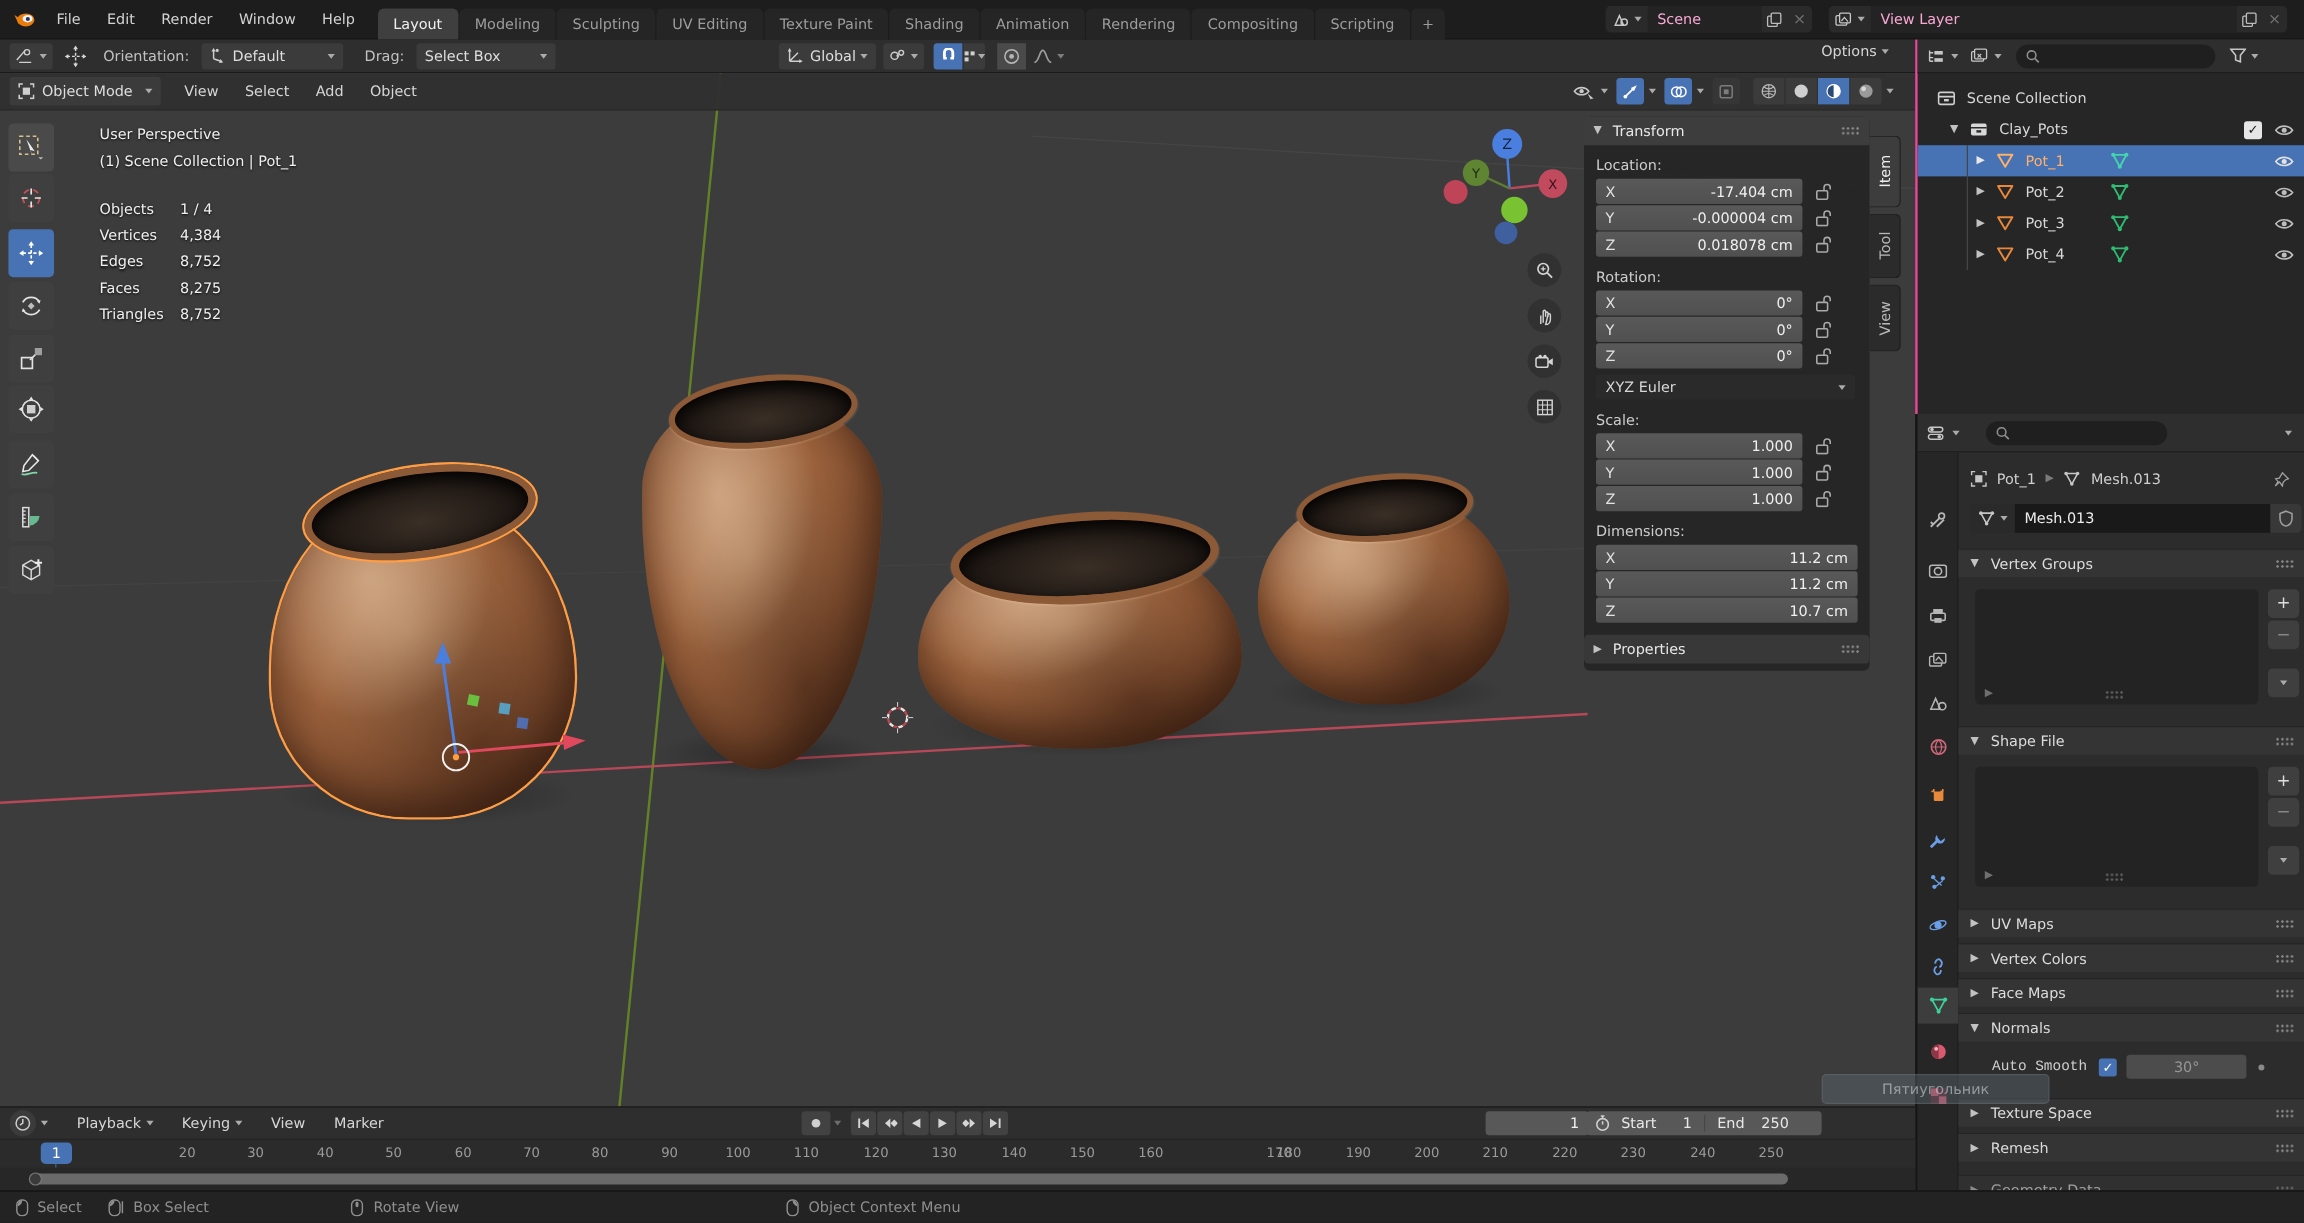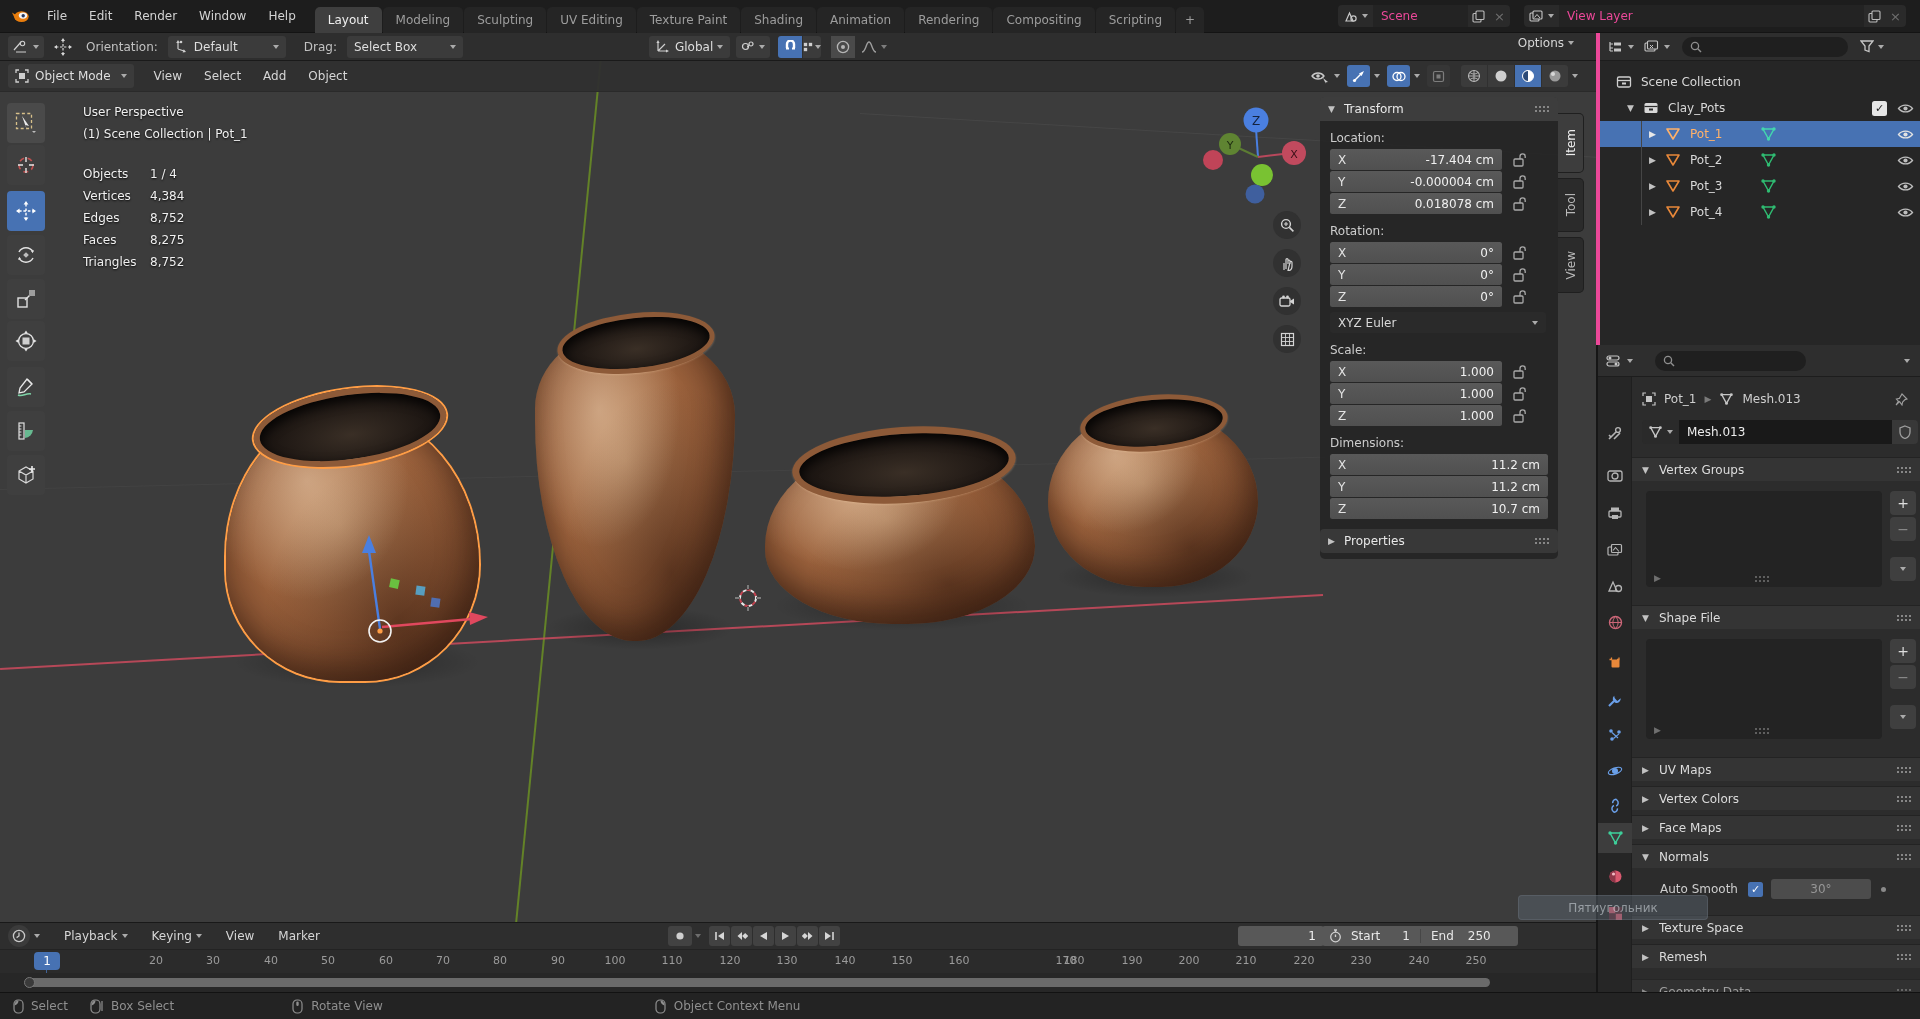--- a/index.html
+++ b/index.html
@@ -10,21 +10,21 @@
   .btn{background:#3b3b3b;border-radius:3px;display:flex;align-items:center;justify-content:center;}
   .blue{background:#4772b3 !important;}
   .caret{width:0;height:0;border-left:3.5px solid transparent;border-right:3.5px solid transparent;border-top:4px solid #ababab;margin-left:4px;flex:none;}
   .grip{width:16px;height:8px;background-image:radial-gradient(circle,#878787 0.9px,transparent 1.2px);background-size:4px 4px;flex:none;}
   .menu-item{padding:0 11px;height:100%;display:flex;align-items:center;color:#d3d3d3;}
   
   #topbar{left:0;top:0;width:1920px;height:33px;background:#1d1d1d;border-bottom:1px solid #141414;box-sizing:border-box;}
   .wstab{height:26px;padding:0 13px;display:flex;align-items:center;color:#9d9d9d;background:#252525;border-radius:5px 5px 0 0;margin-right:1px;}
   .wstab.active{background:#3f3f3f;color:#efefef;}
   .idfield{background:#2a2a2a;border-radius:4px;height:22px;display:flex;align-items:center;overflow:hidden;}
-  .idfield .dark{background:#232323;height:100%;display:flex;align-items:center;padding:0 8px;color:#ec4899;}
+  .idfield .dark{background:#232323;height:100%;display:flex;align-items:center;padding:0 8px;color:#f9a8d4;}
   
   #toolrow{left:0;top:33px;width:1596px;height:28px;background:#2e2e2e;border-bottom:1px solid #1a1a1a;box-sizing:border-box;}
   .drop{background:#3b3b3b;border-radius:3px;height:22px;display:flex;align-items:center;padding:0 7px;color:#dedede;}
   .lbl{color:#c2c2c2;}
   
   #viewport{left:0;top:61px;width:1596px;height:861px;background:#3c3c3c;overflow:hidden;}
   #vp-header{left:0;top:0;width:1596px;height:31px;background:rgba(48,48,48,0.96);border-bottom:1px solid #2a2a2a;box-sizing:border-box;}
   .vp-menu{color:#d6d6d6;padding:0 10px;height:22px;display:flex;align-items:center;border-radius:3px;}
   .hbtn{height:22px;background:#3b3b3b;display:flex;align-items:center;justify-content:center;}
   .overlaytxt{color:#f0f0f0;text-shadow:0 1px 2px rgba(0,0,0,0.85);}
@@ -47,21 +47,21 @@
   .exp{color:#c2c2c2;font-size:9px;width:10px;flex:none;}
   .axisrow{display:flex;align-items:center;margin:1px 0 0 10px;}
   .afld{height:21px;background:linear-gradient(#595959,#505050);border-radius:2.5px;display:flex;align-items:center;padding:0 8px;color:#f0f0f0;}
   .afld .ax{width:26px;color:#e3e3e3;}
   .afld .val{flex:1;text-align:right;}
   .sec-lbl{color:#cdcdcd;margin:10px 0 4px 10px;}
   .vtab{left:1558px;width:26px;background:#2b2b2b;border:1px solid #1f1f1f;border-left:none;border-radius:0 5px 5px 0;color:#b9b9b9;display:flex;align-items:center;justify-content:center;box-sizing:border-box;}
   .vtab span{writing-mode:vertical-rl;transform:rotate(180deg);}
   .vtab.active{background:#3d3d3d;color:#ededed;}
   
-  #outliner{left:1596px;top:33px;width:324px;height:312px;background:#262626;border-left:4px solid #ec4899;box-sizing:border-box;}
+  #outliner{left:1596px;top:33px;width:324px;height:312px;background:#262626;border-left:2px solid #ec4899;box-sizing:border-box;}
   #outliner-header{height:28px;background:#2e2e2e;border-bottom:1px solid #1d1d1d;display:flex;align-items:center;box-sizing:border-box;}
   .srch{background:#1f1f1f;border-radius:11px;height:20px;display:flex;align-items:center;padding:0 8px;color:#8a8a8a;gap:6px;}
   .ol-row{position:absolute;left:0;width:100%;height:26px;display:flex;align-items:center;color:#d8d8d8;}
   .ol-row.sel{background:#4772b3;}
   
   #props{left:1596px;top:345px;width:324px;height:647px;background:#2c2c2c;border-left:2px solid #161616;box-sizing:border-box;overflow:hidden;}
   #props-tabs{position:absolute;left:0;top:32px;width:34px;height:615px;background:#262626;border-right:1px solid #1f1f1f;box-sizing:border-box;}
   .ptab{position:absolute;left:0;width:34px;height:30px;display:flex;align-items:center;justify-content:center;}
   .ptab.active{background:#3d3d3d;}
   .prop-panel-h{position:absolute;left:34px;width:290px;height:24px;background:#343434;border-top:1px solid #232323;display:flex;align-items:center;padding:0 10px;box-sizing:border-box;gap:7px;color:#dcdcdc;}
@@ -946,21 +946,21 @@
         <span style="flex:1;">Face Maps</span>
         <span class="grip"></span>
     </div>
     <div class="prop-panel-h" style="top:499px;">
       <span class="exp">▼</span>
         <span style="flex:1;">Normals</span>
         <span class="grip"></span>
     </div>
 
     <div style="position:absolute;left:34px;top:523px;width:290px;height:42px;display:flex;align-items:center;">
-      <span style="margin-left:28px;color:#cdcdcd;">Auto Smooth</span>
+      <span style="margin-left:28px;color:#cdcdcd;font-family:Liberation Mono, monospace;">Auto Smooth</span>
       <div style="margin-left:10px;width:15px;height:15px;background:#4772b3;border-radius:2.5px;display:flex;align-items:center;justify-content:center;color:#fff;font-size:11px;">✓</div>
       <div style="margin-left:8px;width:100px;height:20px;background:#4c4c4c;border-radius:3px;display:flex;align-items:center;justify-content:center;color:#969696;">30°</div>
       <div style="margin-left:10px;width:5px;height:5px;border-radius:50%;background:#8a8a8a;"></div>
     </div>
     <div class="prop-panel-h" style="top:570px;">
       <span class="exp">▶</span>
         <span style="flex:1;">Texture Space</span>
         <span class="grip"></span>
     </div>
     <div class="prop-panel-h" style="top:599px;">

